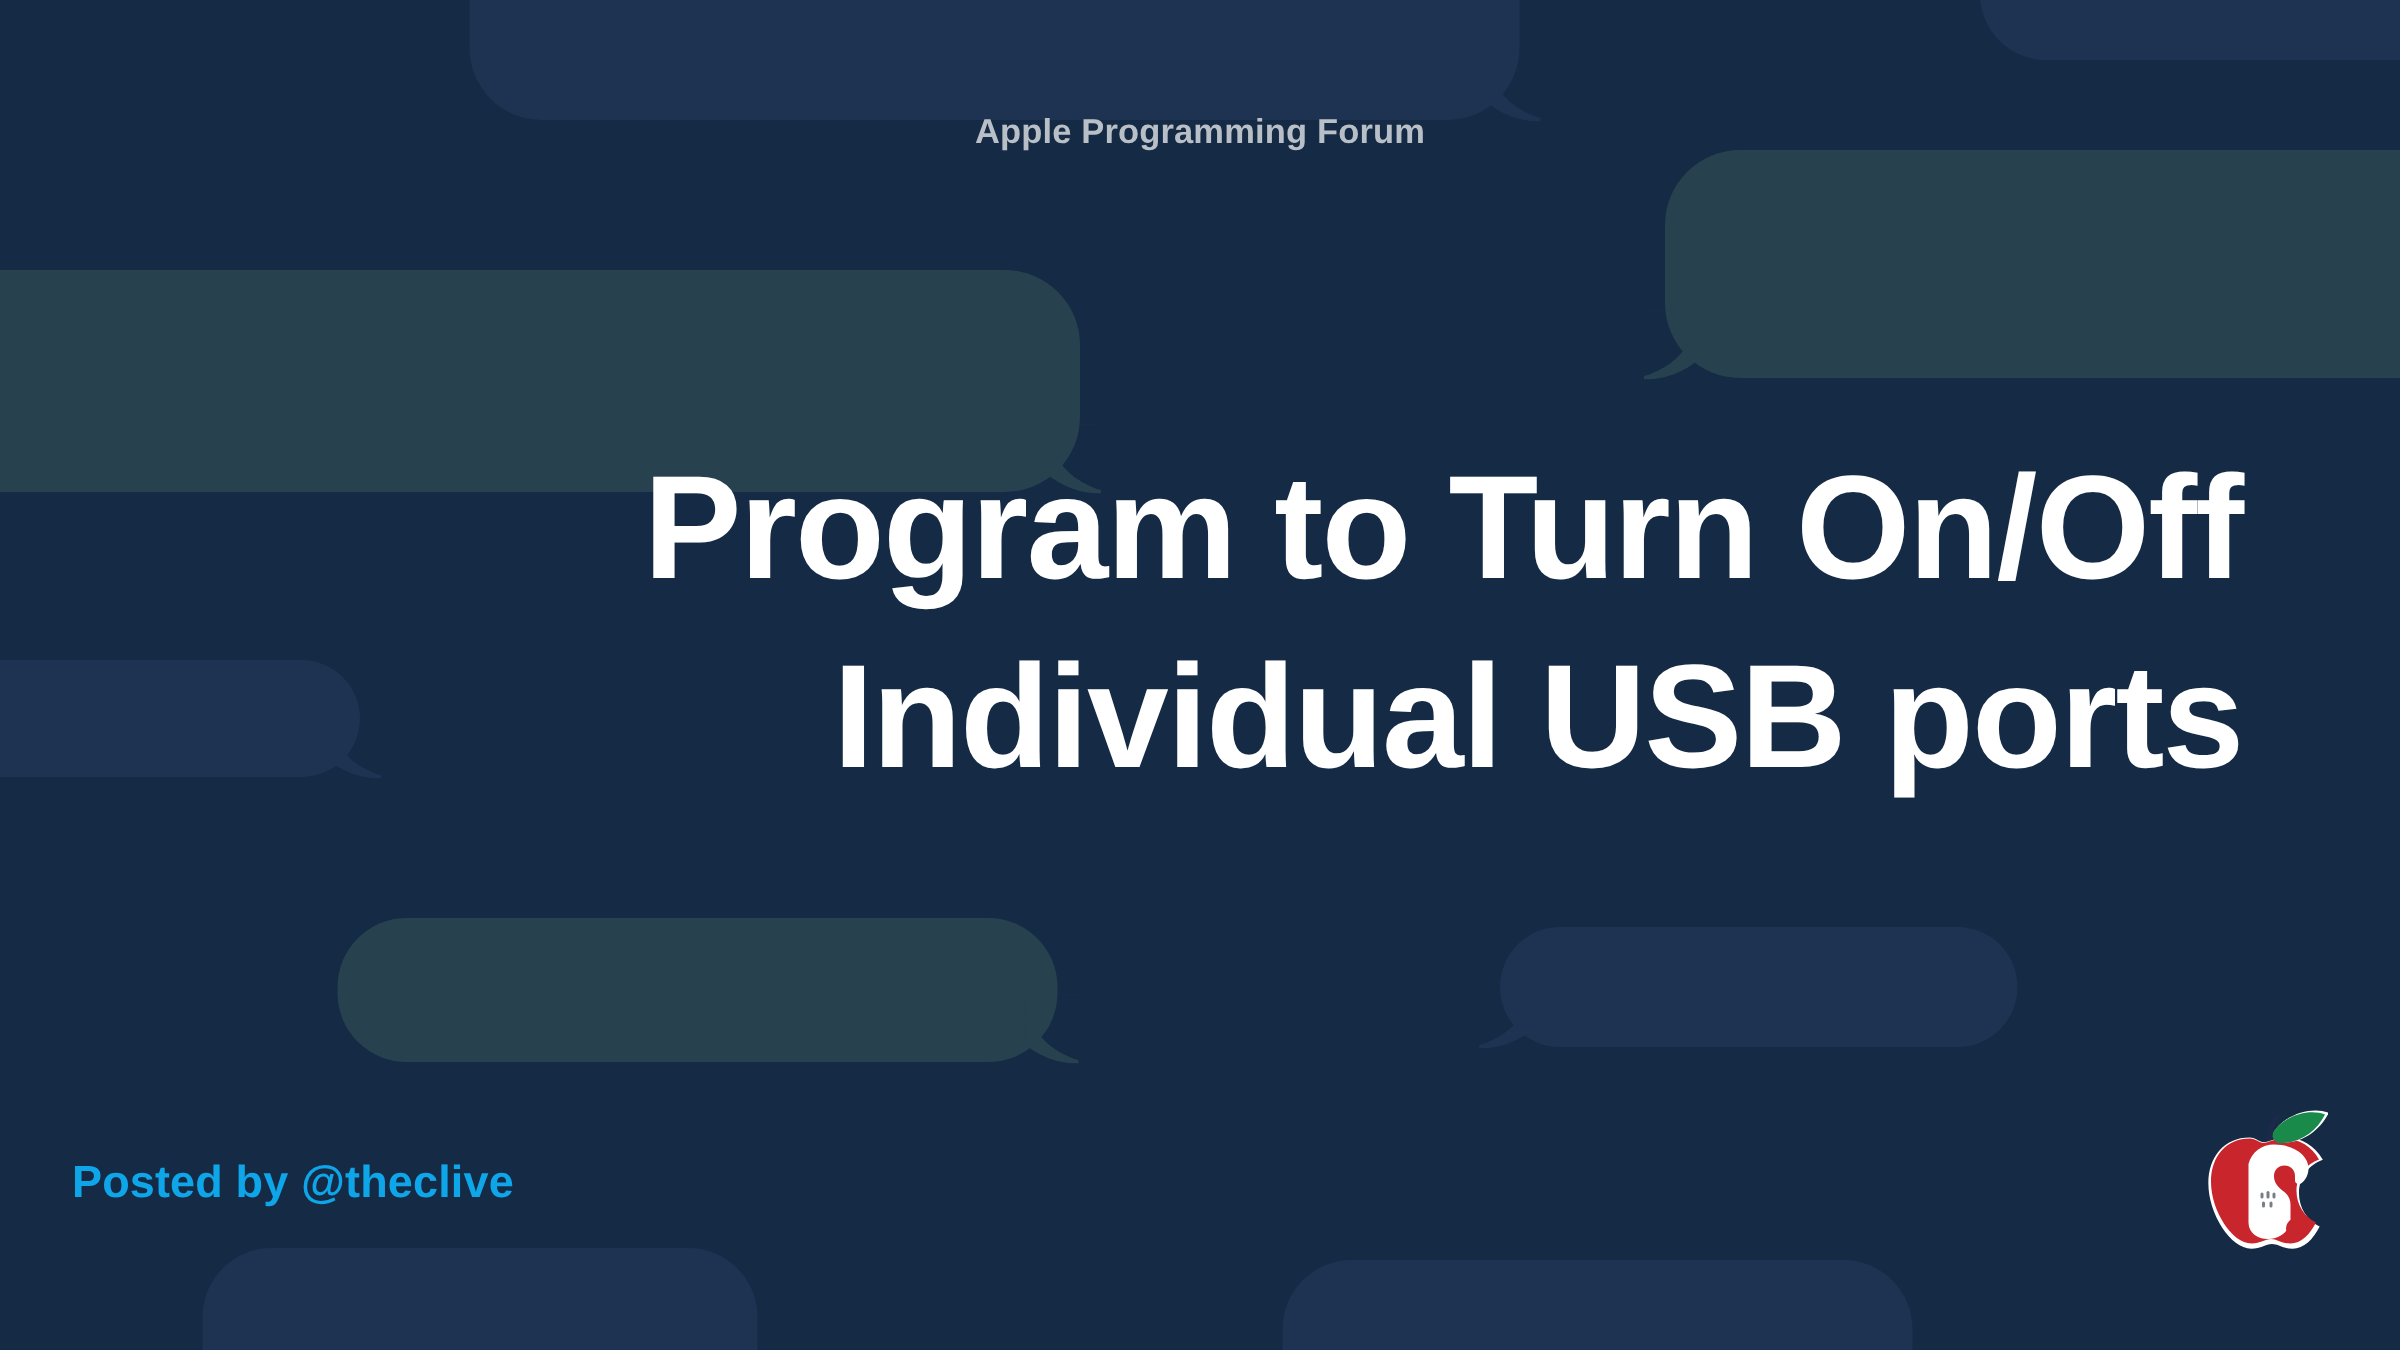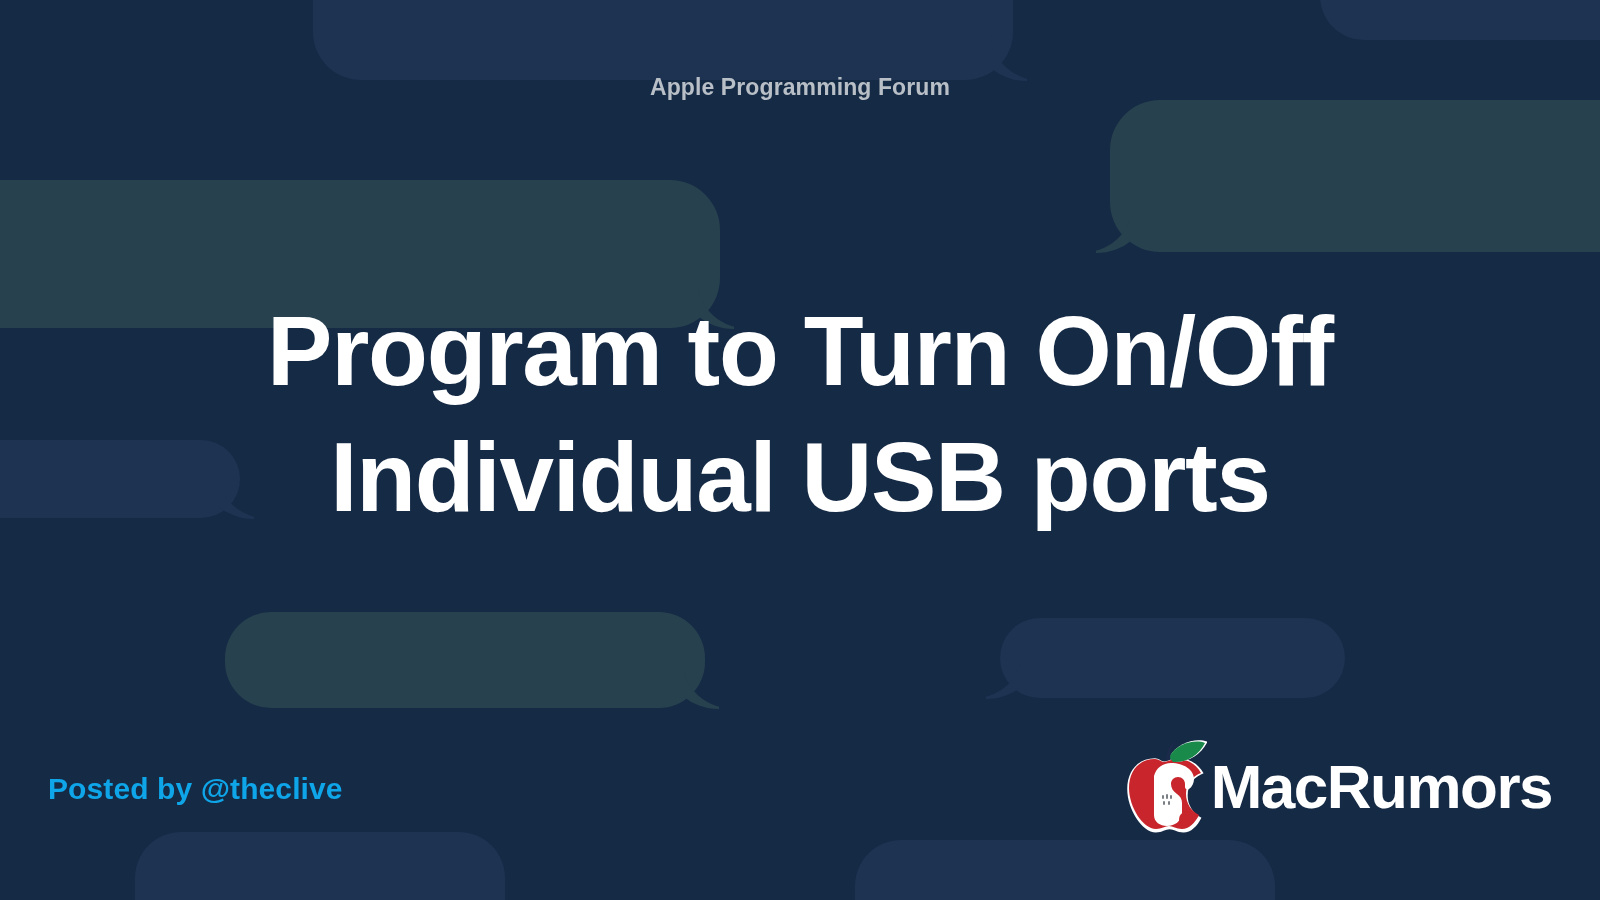--- a/index.html
+++ b/index.html
@@ -60,27 +60,27 @@
     letter-spacing: 0.1px;
     color: #b9bfc6;
   }
 
   
   #title {
     position: absolute;
     left: 0;
     top: 222px;
     width: 1600px;
-    text-align: center;
+    text-align: right;
     color: #ffffff;
     font-size: 98px;
     font-weight: bold;
     line-height: 1.29;
     letter-spacing: -1.2px;
-    padding: 0 77px;
+    padding: 0 105px;
     box-sizing: border-box;
   }
 
   
   #byline {
     position: absolute;
     left: 48px;
     top: 772px;
     font-size: 30px;
     font-weight: bold;
@@ -175,16 +175,15 @@
           <rect x="38" y="64" width="2" height="4" rx="1"></rect>
           <rect x="43" y="64" width="2" height="4" rx="1"></rect>
         </g>
 
         <path d="M44 20 C52 6 70 2 80 6 C74 18 62 26 48 25 Z" fill="#ffffff" transform="translate(-1.5,-1.5) scale(1.05)"></path>
         <path d="M44 20 C52 6 70 2 80 6 C74 18 62 26 48 25 Z" fill="#1a8a4b"></path>
 
         <path d="M41 23 C41 14 45 7 52 3 C47 10 45 16 45 23 Z" fill="#1b2a4a"></path>
       </svg>
     </span>
-    <span id="brand-name">MacRumors</span>
   </div>
 
 </div>
 
 </body></html>

